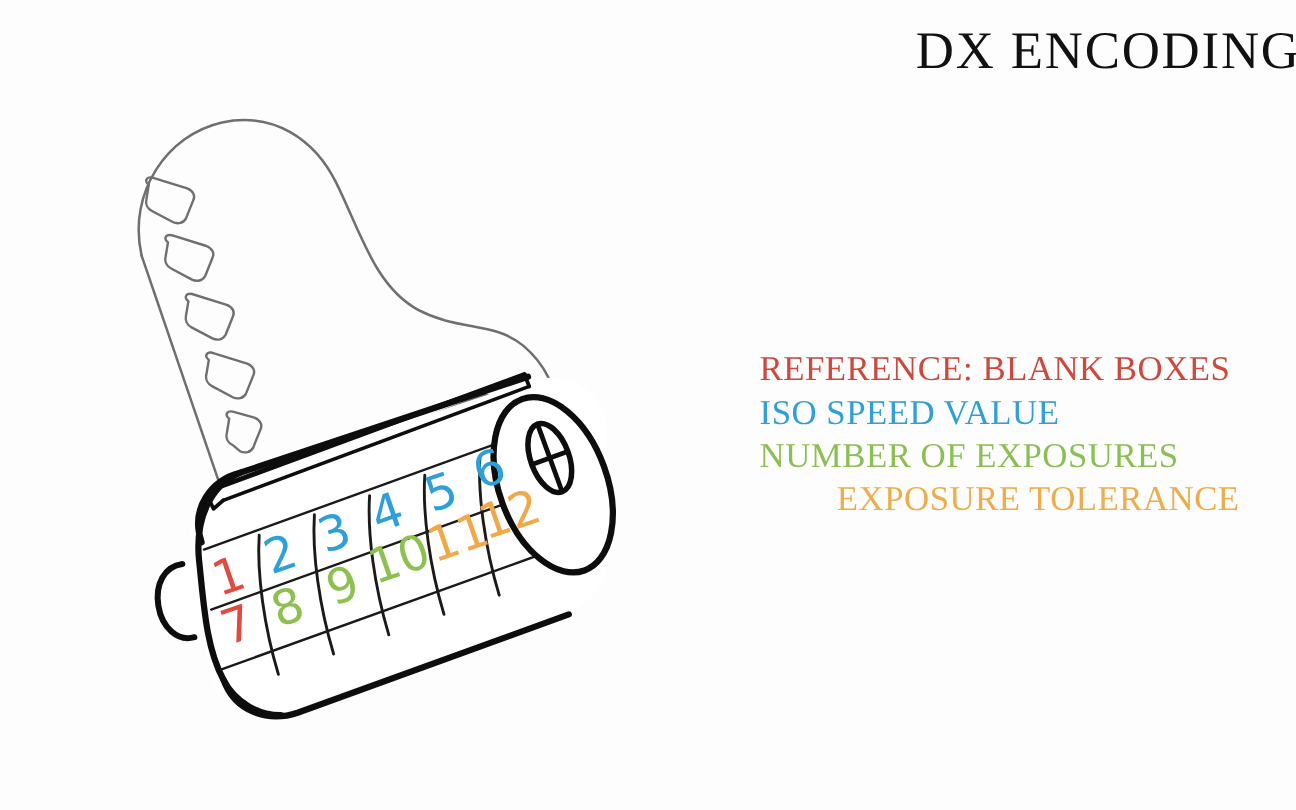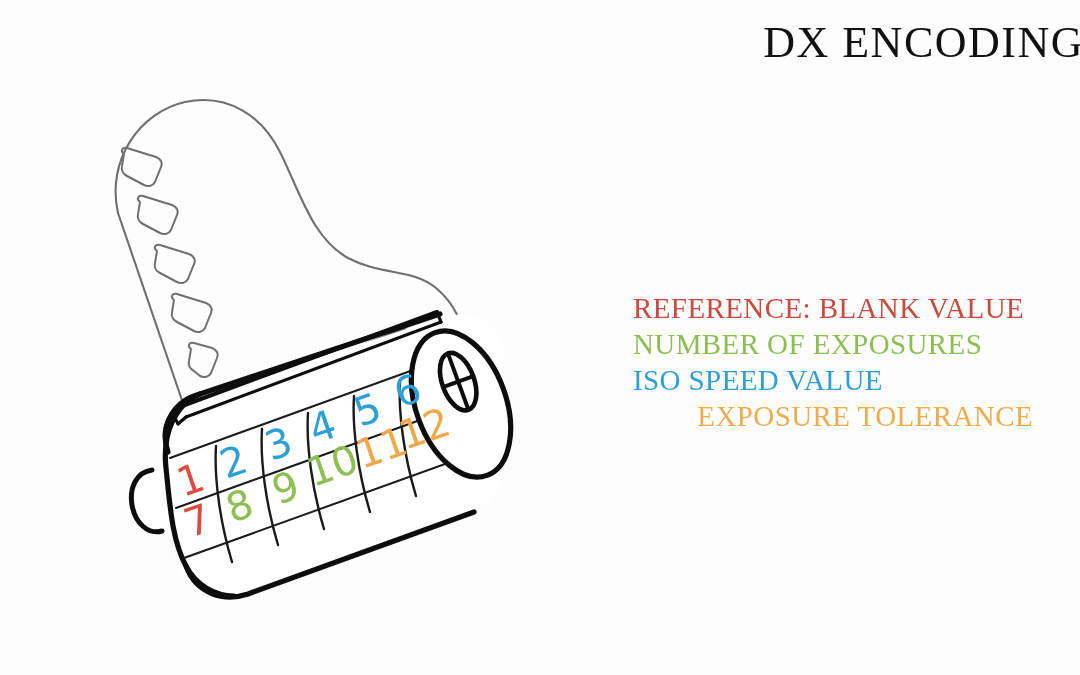--- a/index.html
+++ b/index.html
@@ -181,19 +181,19 @@
         <text class="hand" x="278" y="505" font-size="40" fill="#8CC152" transform="rotate(-19 278 505)">9</text>
         <text class="hand" x="313" y="487" font-size="40" fill="#8CC152" transform="rotate(-19 313 487)">10</text>
         <text class="hand" x="362" y="469" font-size="40" fill="#F0A848" transform="rotate(-19 362 469)">11</text>
         <text class="hand" x="405" y="450" font-size="40" fill="#F0A848" transform="rotate(-19 405 450)">12</text>
       </g>
 
     </svg>
   </div>
 
   <div id="legend">
-    <div class="legend-line" style="color: rgb(204, 74, 61);">REFERENCE: BLANK VALUE</div>
+    <div class="legend-line" style="color: rgb(204, 74, 61);">REFERENCE: BLANK BOXES</div>
+    <div class="legend-line" style="color: rgb(46, 159, 216);">ISO SPEED VALUE</div>
     <div class="legend-line" style="color: rgb(140, 191, 82);">NUMBER OF EXPOSURES</div>
-    <div class="legend-line" style="color: rgb(46, 159, 216);">ISO SPEED VALUE</div>
     <div class="legend-line" style="color: rgb(239, 172, 76); text-align: right;">EXPOSURE TOLERANCE</div>
   </div>
 
 </div>
 
 </body></html>

